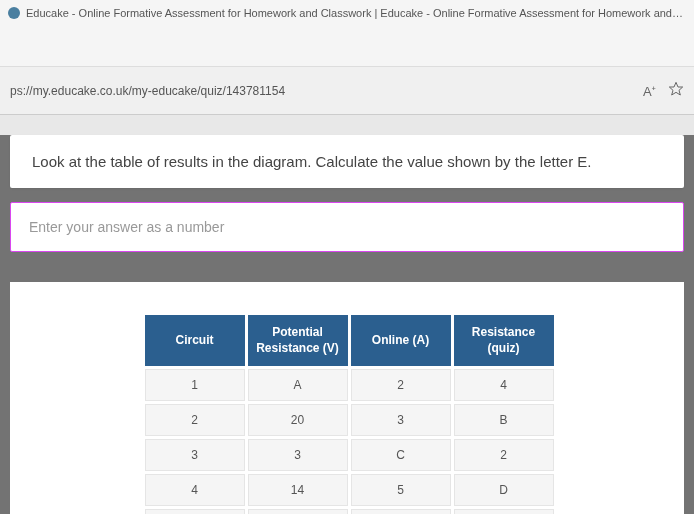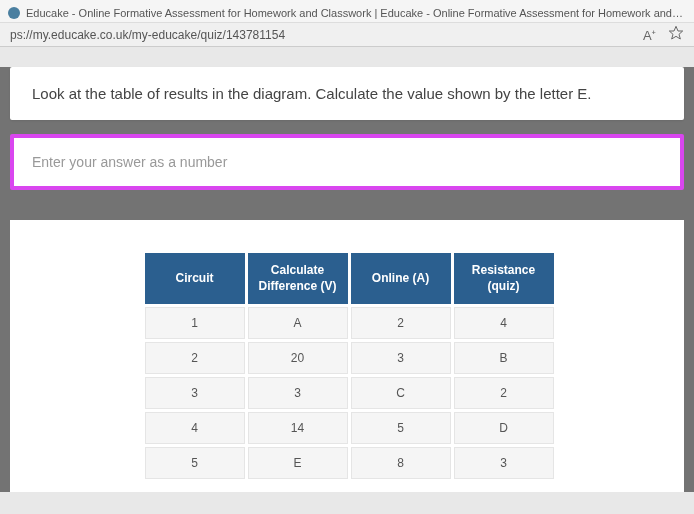--- a/index.html
+++ b/index.html
@@ -38,24 +38,25 @@
       flex-shrink: 0;
     }
     .tab-title {
       color: #555;
       overflow: hidden;
       text-overflow: ellipsis;
     }
     .address-bar {
       display: flex;
       align-items: center;
-      padding: 2px 10px;
+      padding: 14px 10px;
       background: #f0f0f0;
       border-top: 1px solid #ddd;
       gap: 22px;
+      margin-top: 44px;
     }
     .url-text {
       flex: 1;
       font-size: 12px;
       color: #555;
     }
     .addr-actions {
       display: flex;
       gap: 12px;
       align-items: center;
@@ -83,21 +84,21 @@
       box-shadow: 0 1px 2px rgba(0,0,0,0.08);
     }
     .answer-input-wrap {
       margin: 0 10px 30px 10px;
     }
     .answer-input {
       width: 100%;
       padding: 16px 18px;
       font-size: 14px;
       color: #888;
-      border: 4px solid #d946ef;
+      border: 1px solid #d946ef;
       border-radius: 2px;
       background: #fff;
       outline: none;
     }
     .answer-input::placeholder {
       color: #999;
     }
     .table-area {
       background: #fff;
       margin: 0 10px;
@@ -156,21 +157,21 @@
 
   <div class="answer-input-wrap">
     <input type="text" class="answer-input" placeholder="Enter your answer as a number" style="">
   </div>
 
   <div class="table-area">
     <table class="results">
       <thead>
         <tr>
           <th>Circuit</th>
-          <th>Calculate Difference (V)</th>
+          <th>Potential Resistance (V)</th>
           <th>Online (A)</th>
           <th>Resistance (quiz)</th>
         </tr>
       </thead>
       <tbody>
         <tr>
           <td>1</td>
           <td>A</td>
           <td>2</td>
           <td>4</td>

